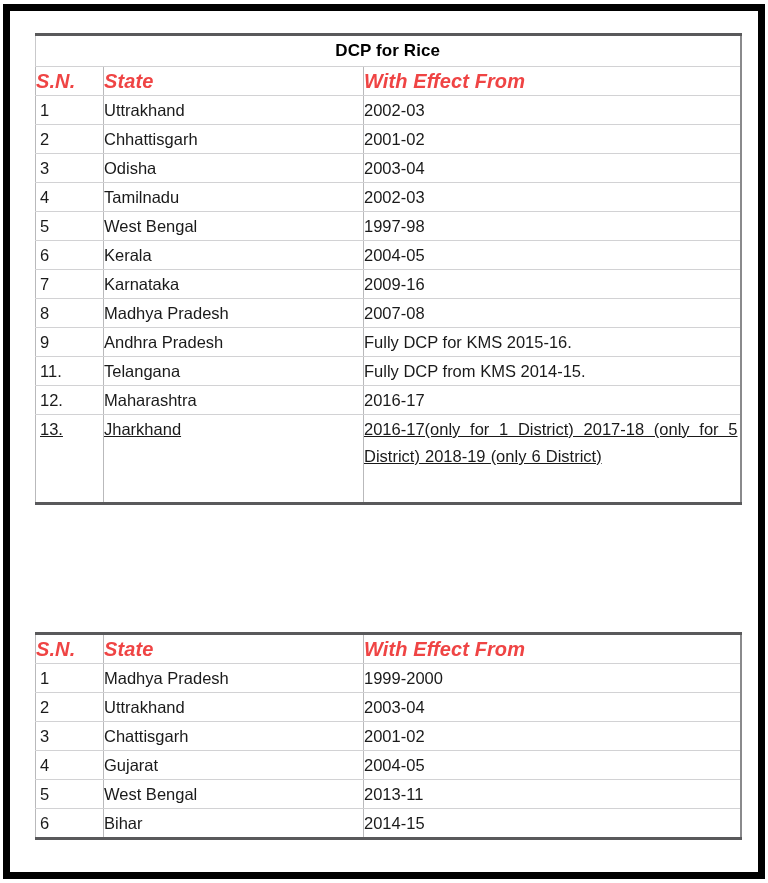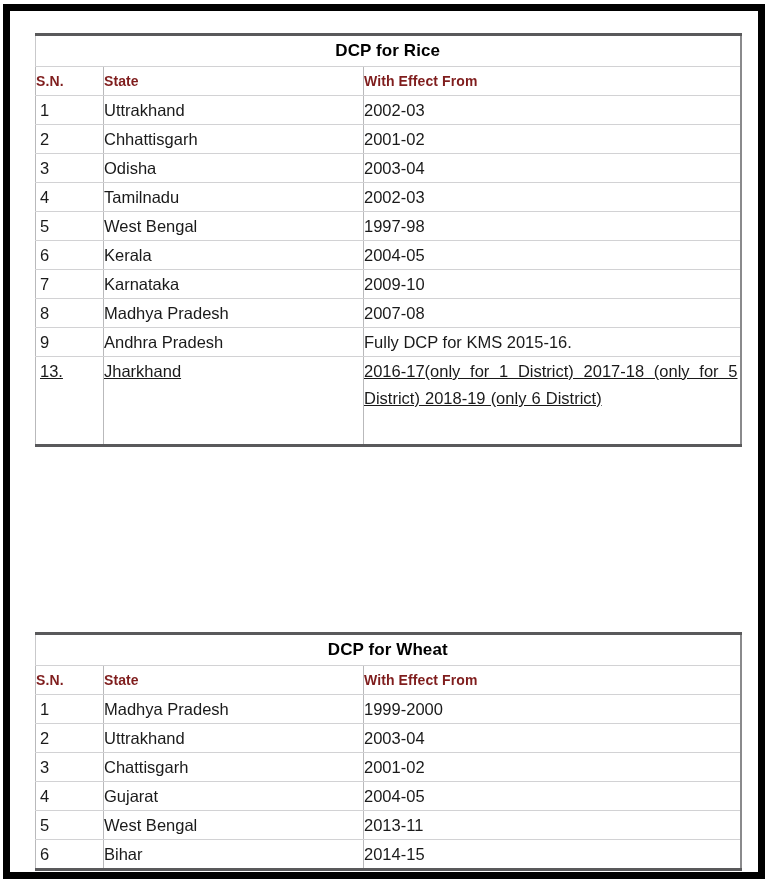--- a/index.html
+++ b/index.html
@@ -78,26 +78,27 @@
     height: 30px;
     color: #000000;
     letter-spacing: 0.1px;
     border-left: 0 !important;
     border-right: 0 !important;
     border-top: 0 !important;
   }
 
   .head-cell {
     font-weight: bold;
-    font-size: 14px;
+    font-size: 20px;
     line-height: 28px;
     height: 28px;
-    color: #7f1d1d;
+    color: #ef4444;
     padding-left: 5px;
     letter-spacing: 0.1px;
+    font-style: italic;
   }
 
   .body-cell {
     font-size: 16.5px;
     line-height: 28px;
     height: 28px;
     color: #1a1a1a;
     padding-left: 5px;
     white-space: nowrap;
     overflow: hidden;
@@ -172,53 +173,60 @@
               <td class="body-cell">1997-98</td>
             </tr>
             <tr>
               <td class="body-cell num">6</td>
               <td class="body-cell">Kerala</td>
               <td class="body-cell">2004-05</td>
             </tr>
             <tr>
               <td class="body-cell num">7</td>
               <td class="body-cell">Karnataka</td>
-              <td class="body-cell">2009-10</td>
+              <td class="body-cell">2009-16</td>
             </tr>
             <tr>
               <td class="body-cell num">8</td>
               <td class="body-cell">Madhya Pradesh</td>
               <td class="body-cell">2007-08</td>
             </tr>
             <tr>
               <td class="body-cell num">9</td>
               <td class="body-cell">Andhra Pradesh</td>
               <td class="body-cell">Fully DCP for KMS 2015-16.</td>
+            </tr>
+            <tr>
+              <td class="body-cell num">11.</td>
+              <td class="body-cell">Telangana</td>
+              <td class="body-cell">Fully DCP from KMS 2014-15.</td>
+            </tr>
+            <tr>
+              <td class="body-cell num">12.</td>
+              <td class="body-cell">Maharashtra</td>
+              <td class="body-cell">2016-17</td>
             </tr>
             <tr class="row-tall">
               <td class="body-cell num">13.</td>
               <td class="body-cell">Jharkhand</td>
               <td class="body-cell multiline">2016-17(only for 1 District) 2017-18 (only for 5 District) 2018-19 (only 6 District)</td>
             </tr>
           </tbody>
       </table>
     </div>
 
     <div class="doc-table-wrap" id="table-wheat-wrap">
       <table class="doc-table" id="table-wheat">
         <colgroup>
           <col class="c-sn">
             <col class="c-state">
             <col class="c-wef">
         </colgroup>
         <tbody id="tbody-wheat">
             <tr>
-              <td class="title-cell" colspan="3">DCP for Wheat</td>
-            </tr>
-            <tr>
               <th class="head-cell" style="text-align: left;">S.N.</th>
               <th class="head-cell" style="text-align: left;">State</th>
               <th class="head-cell" style="text-align: left;">With Effect From</th>
             </tr>
             <tr>
               <td class="body-cell num">1</td>
               <td class="body-cell">Madhya Pradesh</td>
               <td class="body-cell">1999-2000</td>
             </tr>
             <tr>

